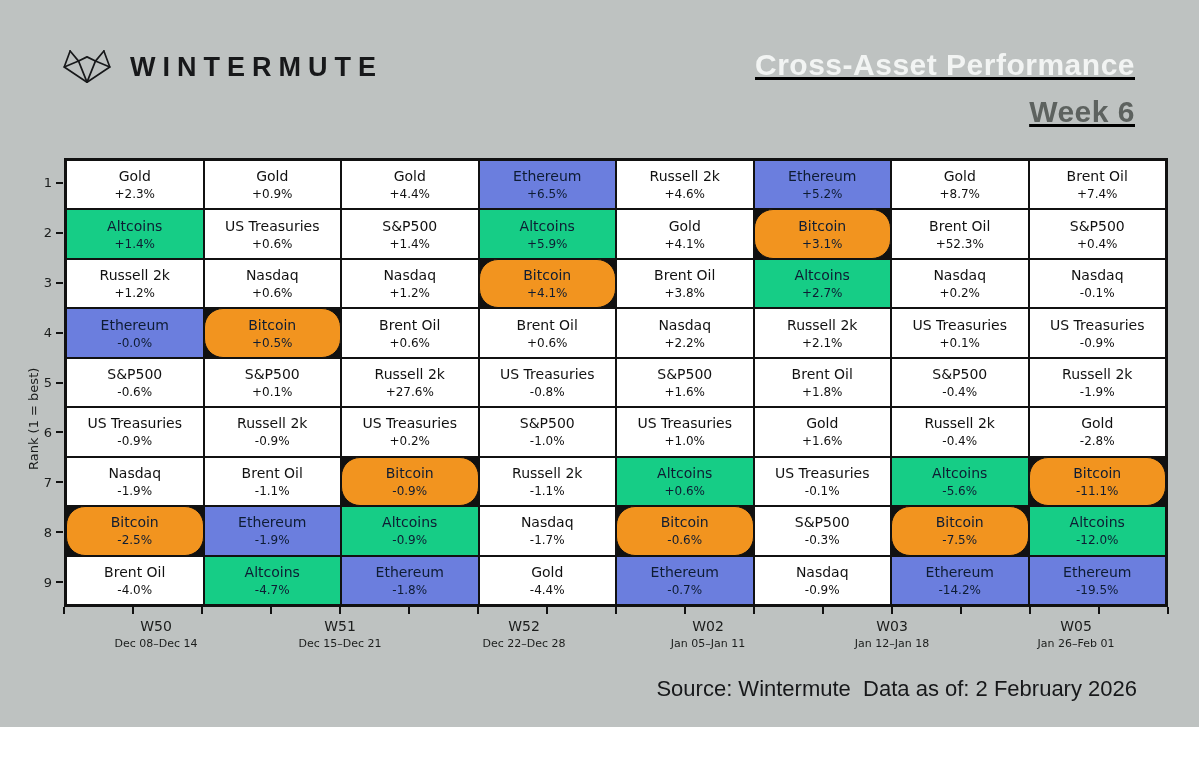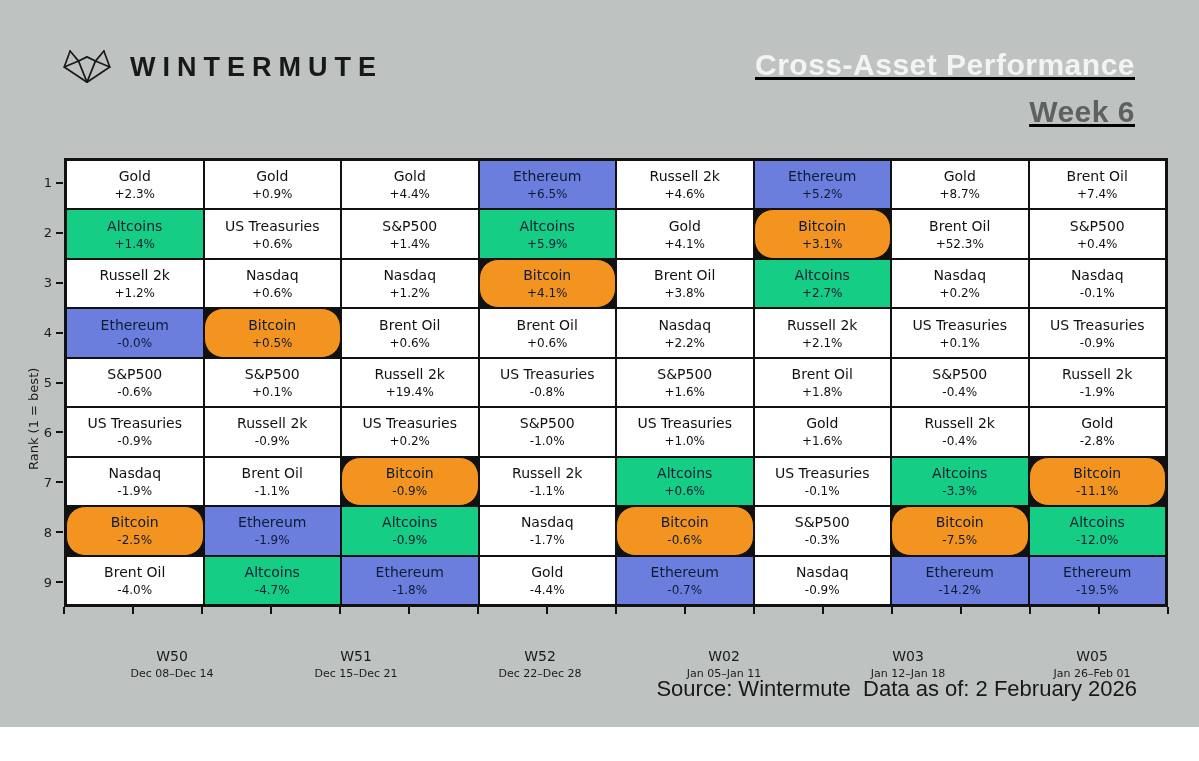--- a/index.html
+++ b/index.html
@@ -66,24 +66,23 @@
   .x-ticks{position:absolute;left:64px;top:607px;width:1104px;height:8px;}
   .x-tick{position:absolute;top:0;width:2px;height:7px;background:#111;}
   .y-axis-title{
     position:absolute;left:8px;top:300px;
     transform:rotate(-90deg);transform-origin:left top;
     font-size:13px;color:#1b1d1c;white-space:nowrap;
     font-family:"DejaVu Sans","Liberation Sans",sans-serif;
     left:26px;top:470px;
   }
   .week-row{
-    position:absolute;left:80px;top:618px;width:1104px;
+    position:absolute;left:64px;top:618px;width:1104px;
     display:flex;
     font-family:"DejaVu Sans","Liberation Sans",sans-serif;
-    margin-top:30px;
   }
   .week-label{flex:1;text-align:center;color:#1b1d1c;}
   .week-name{font-size:14px;}
   .week-dates{font-size:11px;margin-top:3px;}
   
   .source{
     position:absolute;right:62px;top:676px;
     font-size:22px;color:#17181a;white-space:pre;
   }
 </style>
@@ -265,21 +264,21 @@
       <div class="cell bg-white">
         <div class="cell-asset">S&amp;P500</div>
         <div class="cell-pct">-0.6%</div>
       </div>
       <div class="cell bg-white">
         <div class="cell-asset">S&amp;P500</div>
         <div class="cell-pct">+0.1%</div>
       </div>
       <div class="cell bg-white">
         <div class="cell-asset">Russell 2k</div>
-        <div class="cell-pct">+19.4%</div>
+        <div class="cell-pct">+27.6%</div>
       </div>
       <div class="cell bg-white">
         <div class="cell-asset">US Treasuries</div>
         <div class="cell-pct">-0.8%</div>
       </div>
       <div class="cell bg-white">
         <div class="cell-asset">S&amp;P500</div>
         <div class="cell-pct">+1.6%</div>
       </div>
       <div class="cell bg-white">
@@ -345,21 +344,21 @@
       <div class="cell bg-green">
         <div class="cell-asset">Altcoins</div>
         <div class="cell-pct">+0.6%</div>
       </div>
       <div class="cell bg-white">
         <div class="cell-asset">US Treasuries</div>
         <div class="cell-pct">-0.1%</div>
       </div>
       <div class="cell bg-green">
         <div class="cell-asset">Altcoins</div>
-        <div class="cell-pct">-3.3%</div>
+        <div class="cell-pct">-5.6%</div>
       </div>
       <div class="cell bg-orange">
         <div class="cell-asset">Bitcoin</div>
         <div class="cell-pct">-11.1%</div>
       </div>
       <div class="cell bg-orange">
         <div class="cell-asset">Bitcoin</div>
         <div class="cell-pct">-2.5%</div>
       </div>
       <div class="cell bg-blue">

